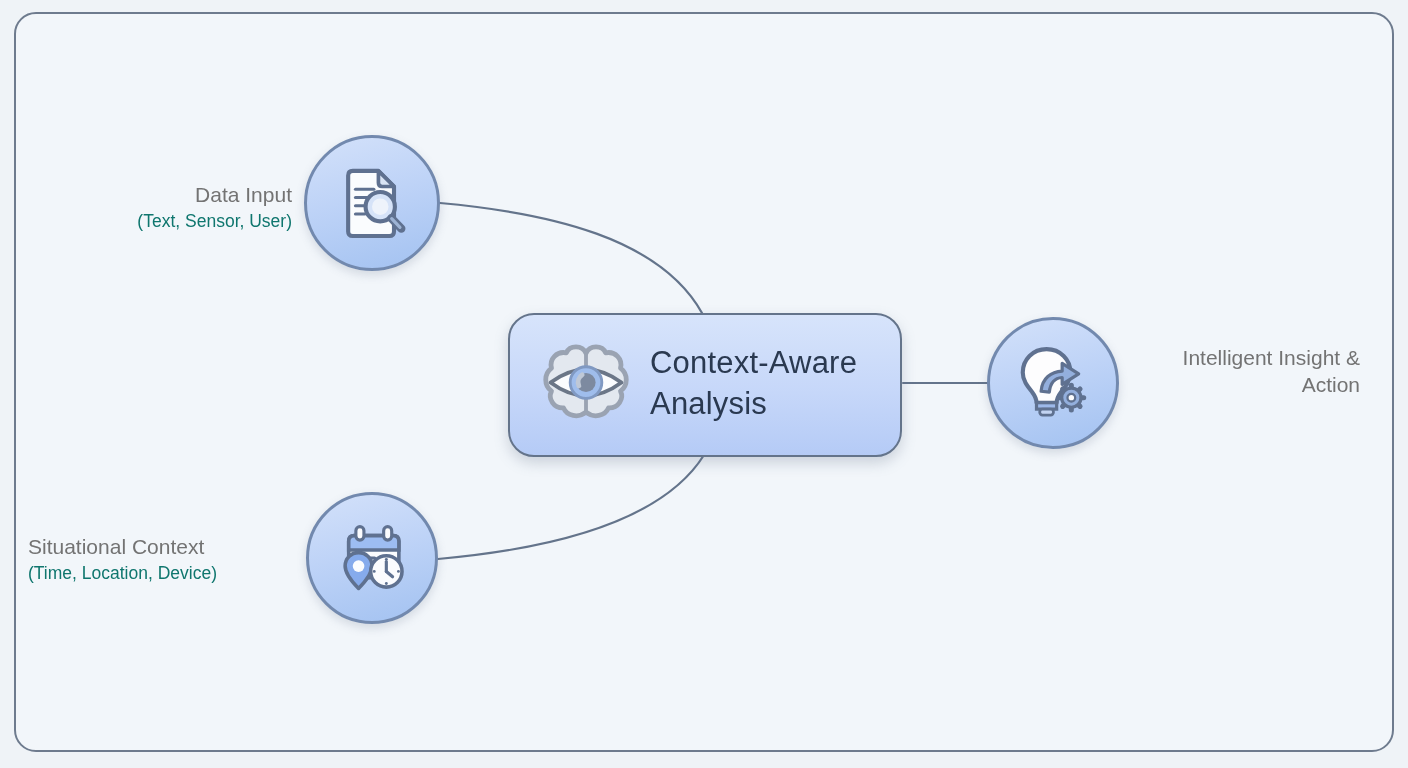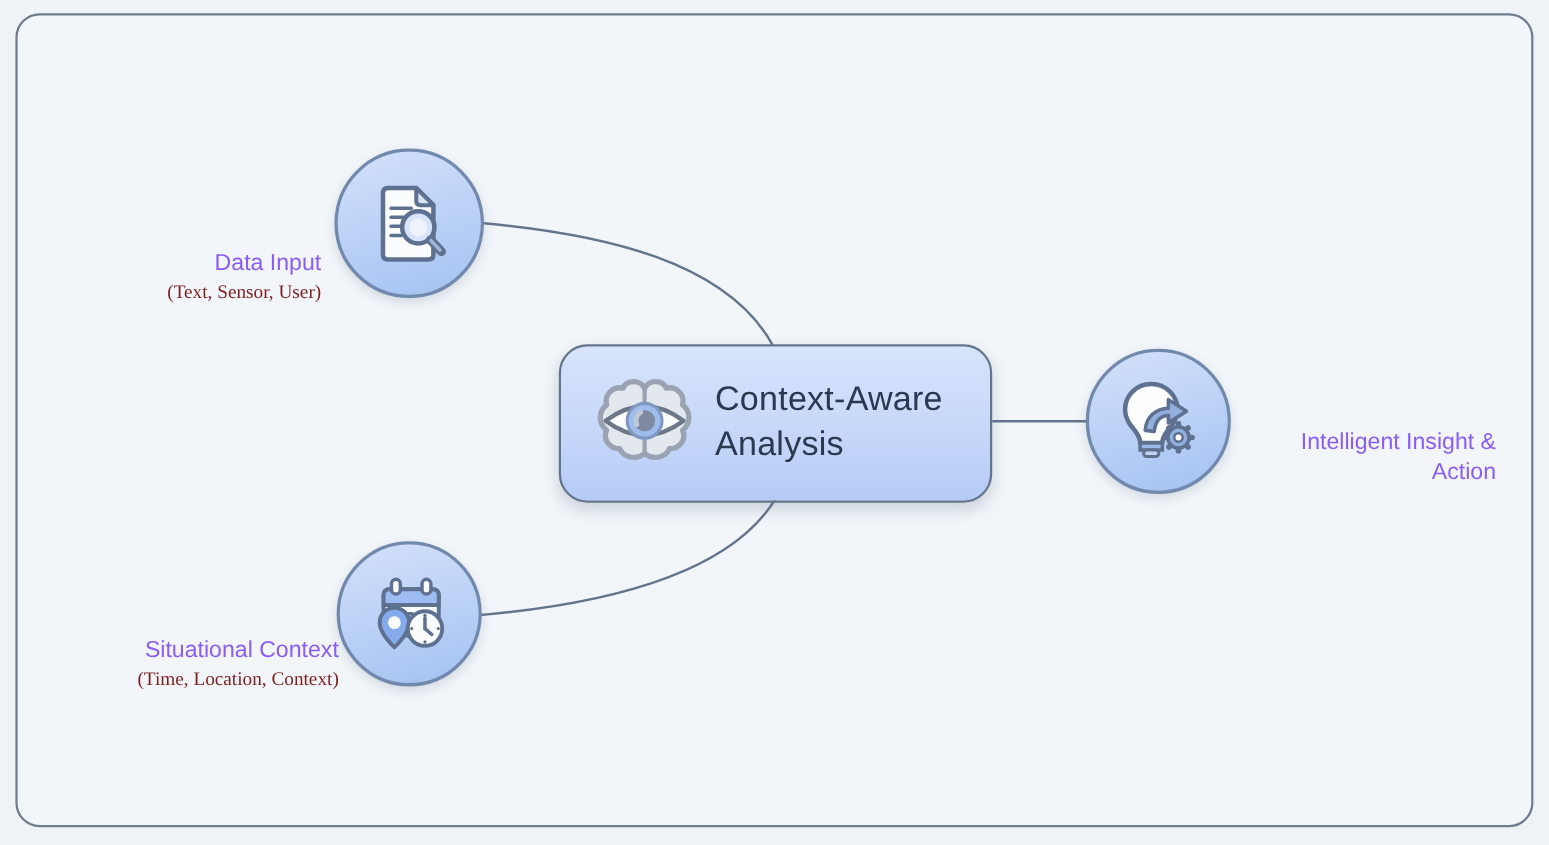--- a/index.html
+++ b/index.html
@@ -64,32 +64,30 @@
 
   .node-label {
     position: absolute;
     z-index: 2;
     color: #1f2937;
   }
   .node-label .main {
     font-size: 21px;
     font-weight: 500;
     line-height: 27px;
-    color: #8b5cf6;
-    margin-top: 44px;
+    color: #737373;
   }
   .node-label .sub {
     font-size: 17.5px;
     font-weight: 400;
     line-height: 26px;
-    color: #7f1d1d;
-    font-family: Liberation Serif, serif;
+    color: #0f766e;
   }
   .label-input   { left: 60px;  top: 181px; width: 232px; text-align: right; }
-  .label-context { left: 56px;  top: 533px; width: 252px; text-align: right; }
+  .label-context { left: 28px;  top: 533px; width: 252px; text-align: left; }
   .label-output  { left: 1136px; top: 344px; width: 224px; text-align: right; }
 
   .icon-svg { display: block; }
 </style>
 </head>
 <body>
 
 <div class="frame"></div>
 
 <svg class="connector-layer" width="1408" height="768" viewBox="0 0 1408 768">
@@ -152,21 +150,21 @@
       <line x1="64" y1="63" x2="71" y2="69" stroke="#5f7190" stroke-width="3.5" stroke-linecap="round"></line>
       <circle cx="64" cy="49.5" r="1.6" fill="#5f7190"></circle>
       <circle cx="77.5" cy="63" r="1.6" fill="#5f7190"></circle>
       <circle cx="64" cy="76.5" r="1.6" fill="#5f7190"></circle>
       <circle cx="50.5" cy="63" r="1.6" fill="#5f7190"></circle>
     </svg>
   </span>
 </div>
 <div class="node-label label-context">
   <div class="main">Situational Context</div>
-  <div class="sub">(Time, Location, Context)</div>
+  <div class="sub">(Time, Location, Device)</div>
 </div>
 
 <div class="node-circle circle-output">
   <span>
     <svg class="icon-svg" width="88" height="88" viewBox="0 0 96 96">
       <path d="M41,11 C26,11 15,22.5 15,36.5 C15,45.5 20,51.5 25,57.5 C28,61.5 30,64.5 30,69.5 H52 C52,64.5 54,61.5 57,57.5 C62,51.5 67,45.5 67,36.5 C67,22.5 56,11 41,11 Z" fill="#fdfdfe" stroke="#5f7190" stroke-width="4.5" stroke-linejoin="round"></path>
       <rect x="30" y="69.5" width="22" height="7" fill="#9db9ea" stroke="#5f7190" stroke-width="3.5"></rect>
       <rect x="33.5" y="76.5" width="15" height="6.5" rx="3" fill="#c3d4f2" stroke="#5f7190" stroke-width="3"></rect>
       <path d="M35,57 C36,43 46,35.5 58,35 L58,26.5 L76,38 L58,49.5 L58,42 C50,42.5 45,48 44,58 Z" fill="#93afdd" stroke="#5f7190" stroke-width="3.5" stroke-linejoin="round"></path>
       <g>

